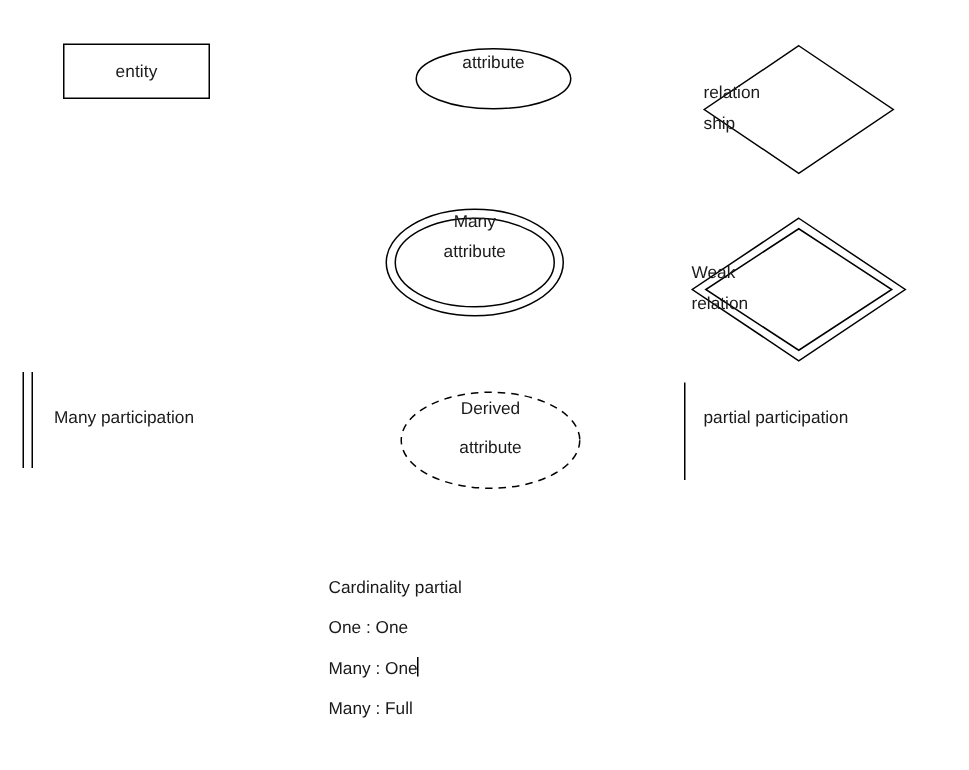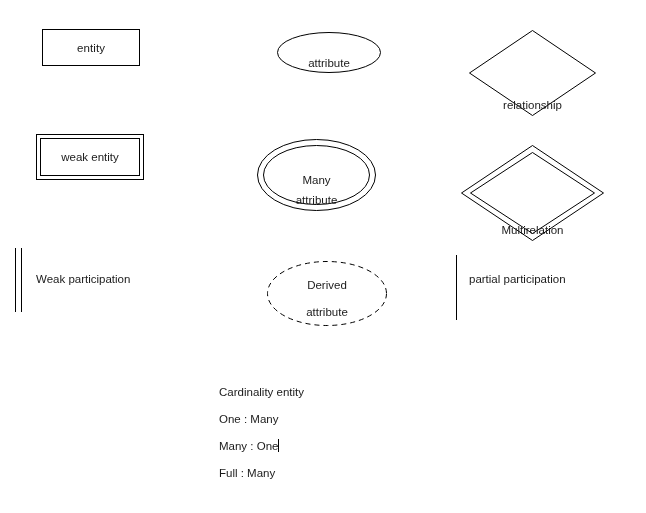--- a/index.html
+++ b/index.html
@@ -70,39 +70,39 @@
   .ellipse-wrap svg {
     display: block;
     overflow: visible;
   }
   .ellipse-text {
     position: absolute;
     inset: 0;
     display: flex;
     flex-direction: column;
     align-items: center;
-    justify-content: flex-end;
+    justify-content: flex-start;
     font-size: 11.5px;
     line-height: 1.75;
     pointer-events: none;
   }
   .attr-ellipse  { left: 277px; top: 32px;  width: 104px; height: 41px; }
   .multi-ellipse { left: 257px; top: 139px; width: 119px; height: 72px; }
   .derived-ellipse { left: 267px; top: 261px; width: 120px; height: 65px; }
   .multi-ellipse .ellipse-text { transform: translateY(-1px); }
   .derived-ellipse .ellipse-text { line-height: 2.3; transform: translateY(-1px); }
   
   .diamond-wrap { position: absolute; }
   .diamond-wrap svg { display: block; overflow: visible; }
   .diamond-text {
     position: absolute;
     inset: 0;
     display: flex;
-    flex-direction: row;
-    align-items: flex-end;
+    flex-direction: column;
+    align-items: flex-start;
     justify-content: center;
     font-size: 11.5px;
     line-height: 1.8;
     pointer-events: none;
   }
   .rel-diamond  { left: 469px; top: 30px;  width: 127px; height: 86px; }
   .weak-rel-diamond { left: 461px; top: 145px; width: 143px; height: 96px; }
   
   .full-part-lines {
     left: 15px;
@@ -157,25 +157,20 @@
 </style>
 </head>
 <body>
 
 <div class="canvas">
 
   <div class="shape entity-box">
     <span class="label">entity</span>
   </div>
 
-  <div class="shape weak-entity-outer">
-    <div class="weak-entity-inner">
-      <span class="label">weak entity</span>
-    </div>
-  </div>
 
   <div class="ellipse-wrap attr-ellipse">
     <svg width="104" height="41" viewBox="0 0 104 41">
       <ellipse cx="52" cy="20.5" rx="51.5" ry="20" fill="none" stroke="#000000" stroke-width="1"></ellipse>
     </svg>
     <div class="ellipse-text">
       <span>attribute</span>
     </div>
   </div>
 
@@ -209,34 +204,34 @@
       <span>ship</span>
     </div>
   </div>
 
   <div class="diamond-wrap weak-rel-diamond">
     <svg width="143" height="96" viewBox="0 0 143 96">
       <polygon points="71.5,0.5 142.5,48 71.5,95.5 0.5,48" fill="none" stroke="#000000" stroke-width="1"></polygon>
       <polygon points="71.5,7.5 133.5,48 71.5,88.5 9.5,48" fill="none" stroke="#000000" stroke-width="1"></polygon>
     </svg>
     <div class="diamond-text">
-      <span>Multi</span>
+      <span>Weak</span>
       <span>relation</span>
     </div>
   </div>
 
   <div class="shape full-part-lines">
     <span class="vline a"></span>
     <span class="vline b"></span>
   </div>
-  <div class="part-caption full-part-caption">Weak participation</div>
+  <div class="part-caption full-part-caption">Many participation</div>
 
   <div class="shape partial-part-line"></div>
   <div class="part-caption partial-part-caption">partial participation</div>
 
   <div class="cardinality-block">
-    <div class="card-line">Cardinality entity</div>
-    <div class="card-line">One : Many</div>
+    <div class="card-line">Cardinality partial</div>
+    <div class="card-line">One : One</div>
     <div class="card-line"><span>Many : One</span><span class="caret"></span></div>
-    <div class="card-line">Full : Many</div>
+    <div class="card-line">Many : Full</div>
   </div>
 
 </div>
 
 </body></html>

